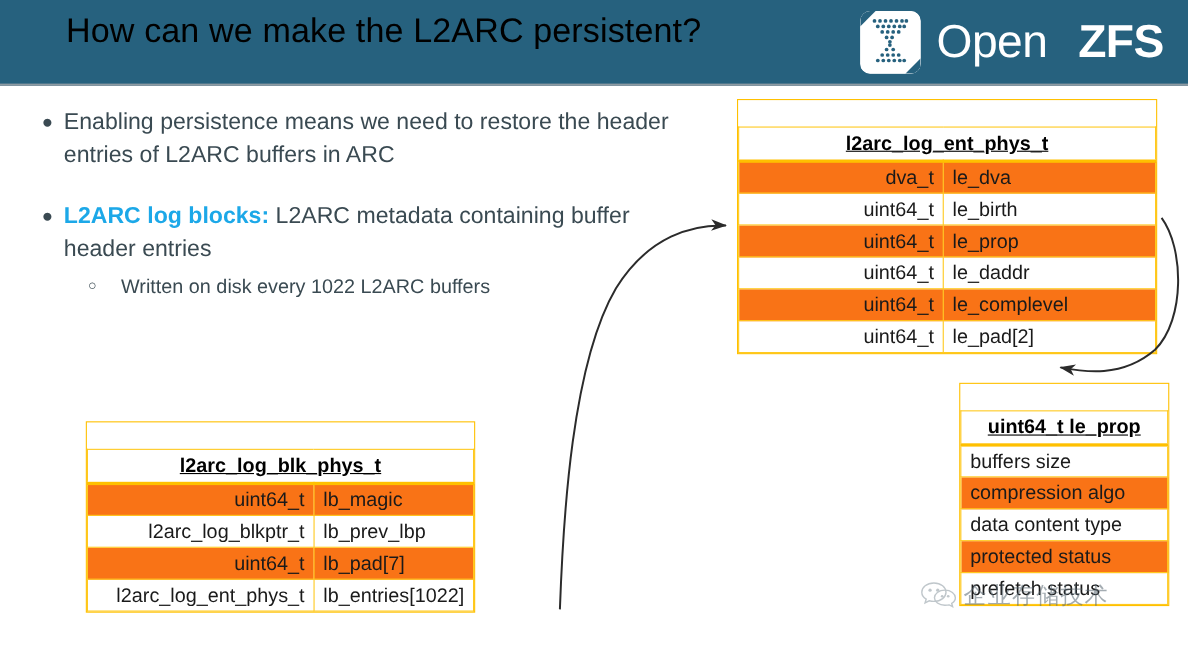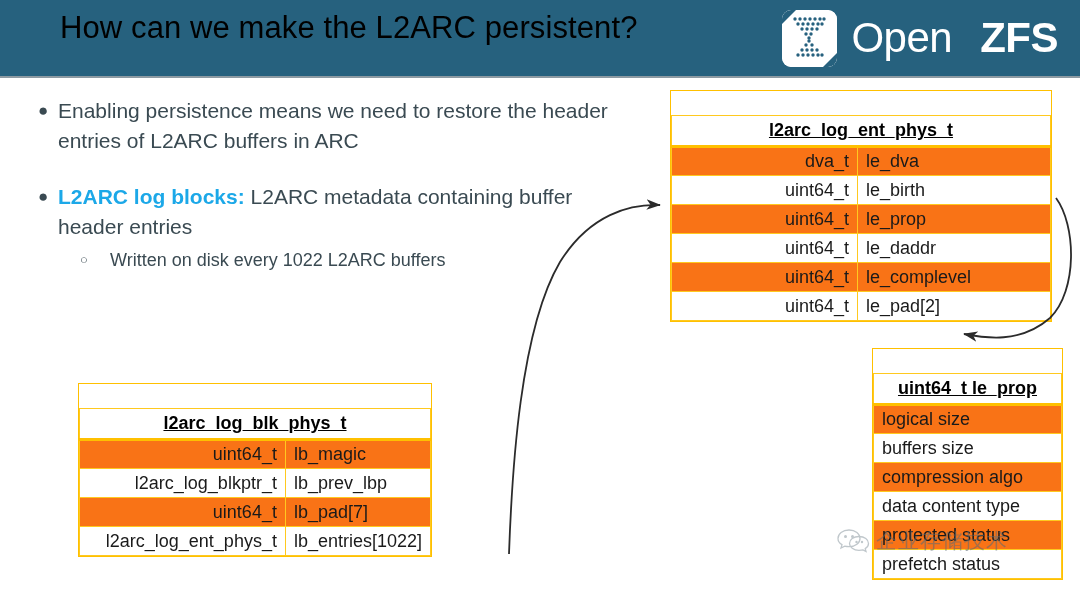--- a/index.html
+++ b/index.html
@@ -327,23 +327,20 @@
     </tbody>
   </table>
 </div>
 
 <div class="struct-table" id="table-le-prop">
   <table>
     <tbody>
       <tr>
         <td class="th-cell">uint64_t le_prop</td>
       </tr>
-      <tr class="shade">
-        <td class="name-col">logical size</td>
-      </tr>
       <tr>
         <td class="name-col">buffers size</td>
       </tr>
       <tr class="shade">
         <td class="name-col">compression algo</td>
       </tr>
       <tr>
         <td class="name-col">data content type</td>
       </tr>
       <tr class="shade">

